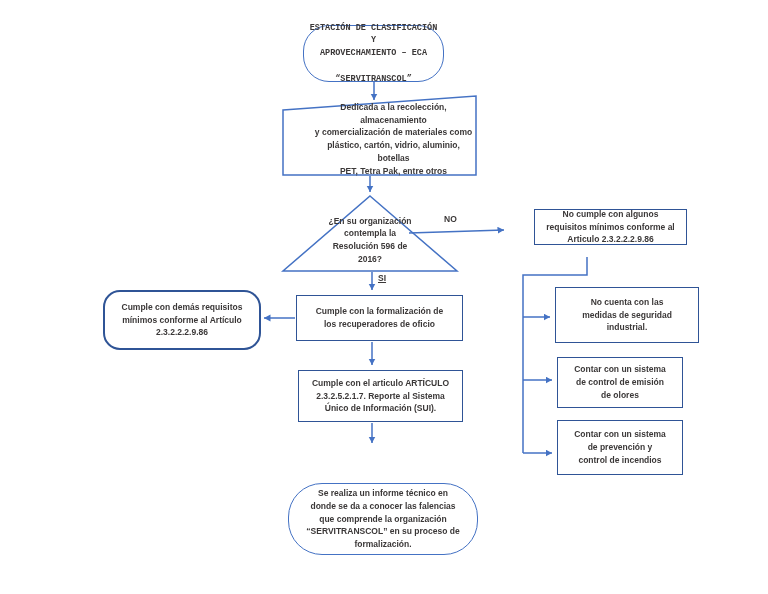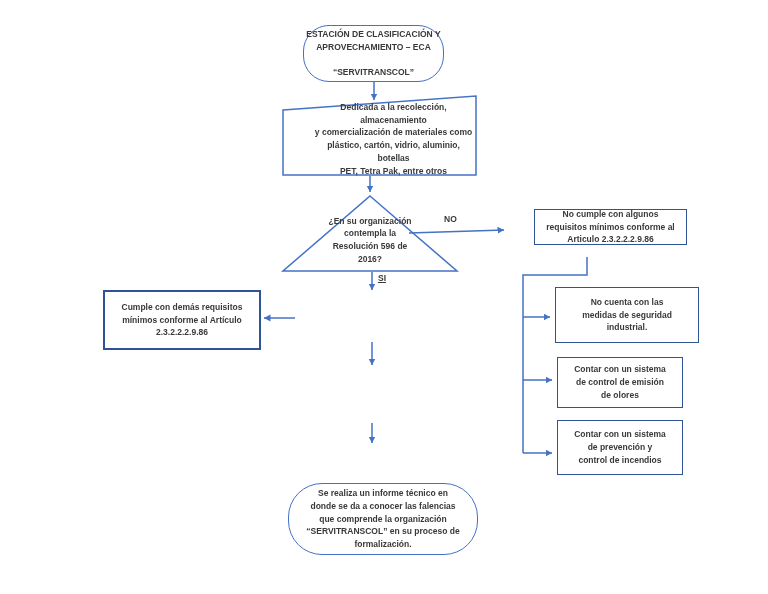--- a/index.html
+++ b/index.html
@@ -19,21 +19,21 @@
   .node{
     position:absolute;box-sizing:border-box;
     display:flex;align-items:center;justify-content:center;
     text-align:center;color:var(--text);
     font-size:8.5px;font-weight:700;line-height:1.5;
     white-space:pre-line;background:transparent;padding:2px;
   }
   .b-accent{border:1.6px solid var(--accent);}
   .b-dark{border:1.8px solid var(--dark-border);}
   .b-dark-thick{border:2.4px solid var(--dark-border);}
-  .stadium{border-radius:26px;}
+  .stadium{border-radius:26px;font-family:Liberation Mono, monospace;}
   .terminator{border-radius:34px;}
   .lbl{
     position:absolute;color:var(--text);
     font-size:8.5px;font-weight:700;background:transparent;
   }
 </style>
 </head>
 <body>
 
 <div class="canvas">
@@ -77,25 +77,30 @@
 Resolución 596 de
 2016?</div>
 
   <div class="lbl" style="left:444px;top:214px;text-align:center;">NO</div>
   <div class="lbl" style="left:378px;top:273px;text-decoration:underline;">SI</div>
 
   <div class="node b-dark" style="left:534px;top:209px;width:153px;height:36px;">No cumple con algunos
 requisitos mínimos conforme al
 Articulo 2.3.2.2.2.9.86</div>
 
-  <div class="node b-dark-thick" style="left:103px;top:290px;width:158px;height:60px;">Cumple con demás requisitos
+  <div class="node b-dark-thick" style="left:103px;top:290px;width:158px;height:60px;border-radius:17px;">Cumple con demás requisitos
 mínimos conforme al Artículo
 2.3.2.2.2.9.86</div>
 
+  <div class="node b-dark" style="left:296px;top:295px;width:167px;height:46px;">Cumple con la formalización de
+los recuperadores de oficio</div>
 
+  <div class="node b-dark" style="left:298px;top:370px;width:165px;height:52px;">Cumple con el articulo ARTÍCULO
+2.3.2.5.2.1.7. Reporte al Sistema
+Único de Información (SUI).</div>
 
   <div class="node b-accent terminator" style="left:288px;top:448px;width:190px;height:72px;margin-top:35px;">Se realiza un informe técnico en
 donde se da a conocer las falencias
 que comprende la organización
 “SERVITRANSCOL” en su proceso de
 formalización.</div>
 
   <div class="node b-dark" style="left:555px;top:287px;width:144px;height:56px;">No cuenta con las
 medidas de seguridad
 industrial.</div>

